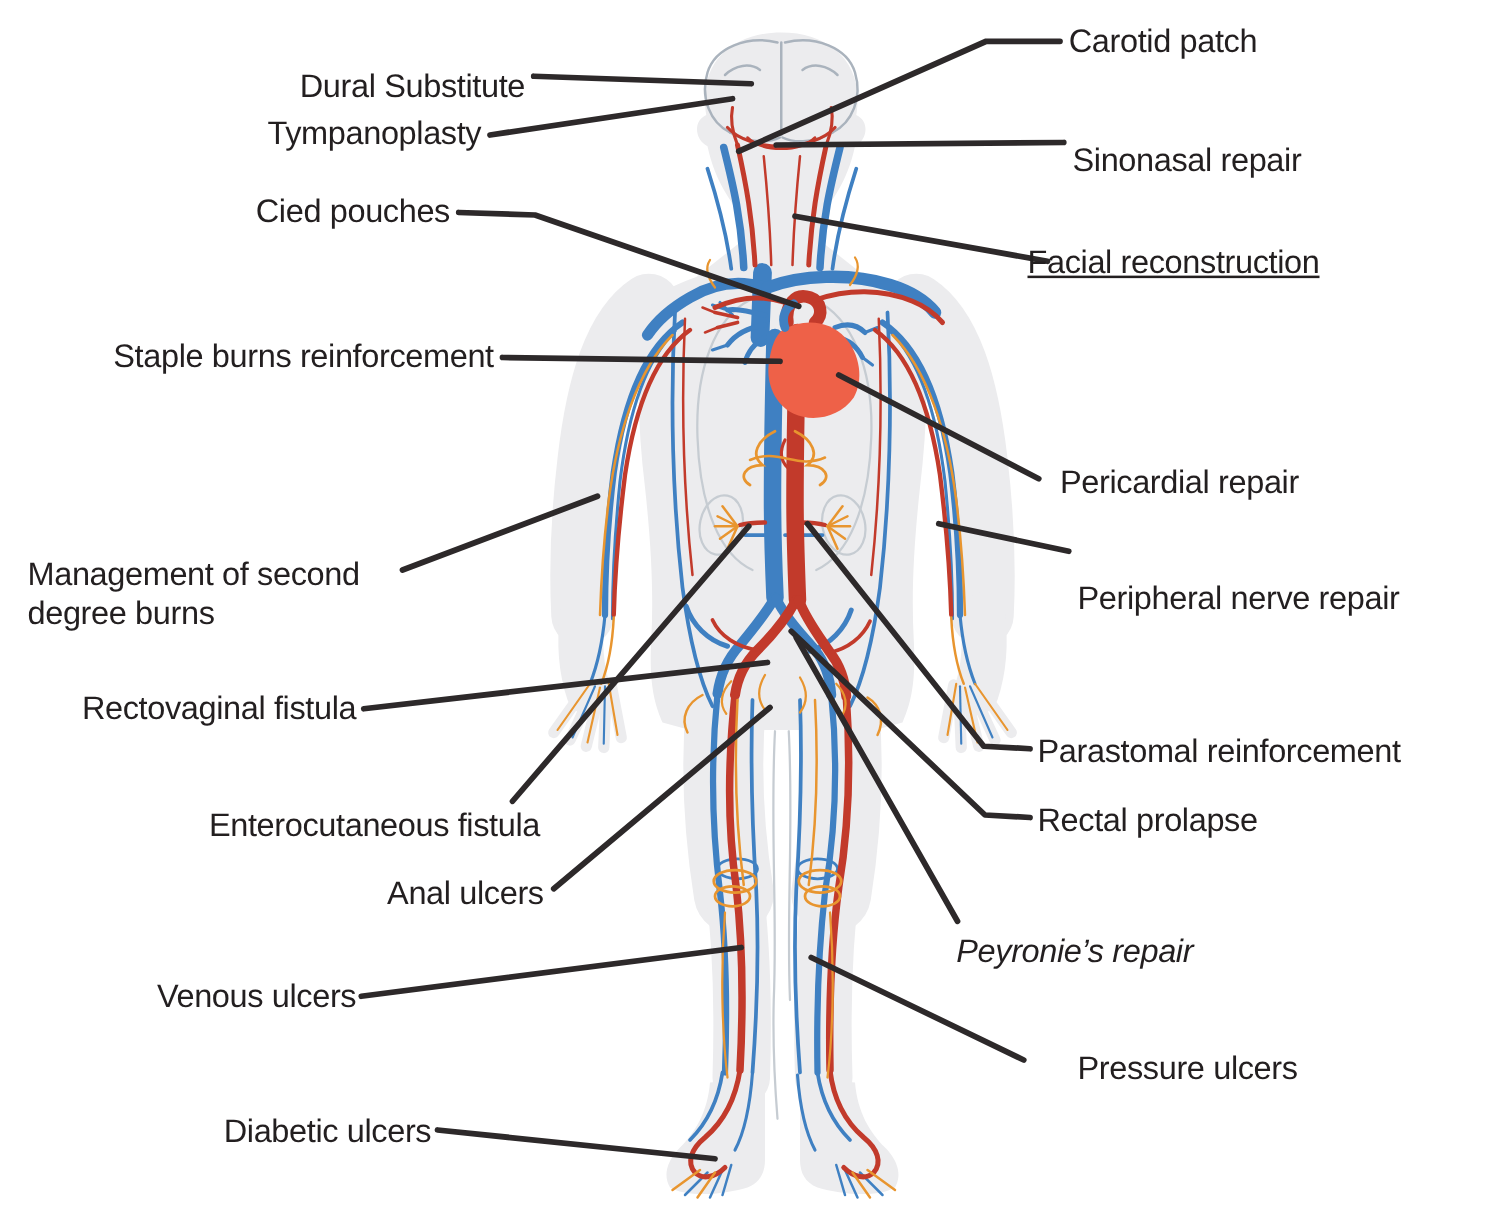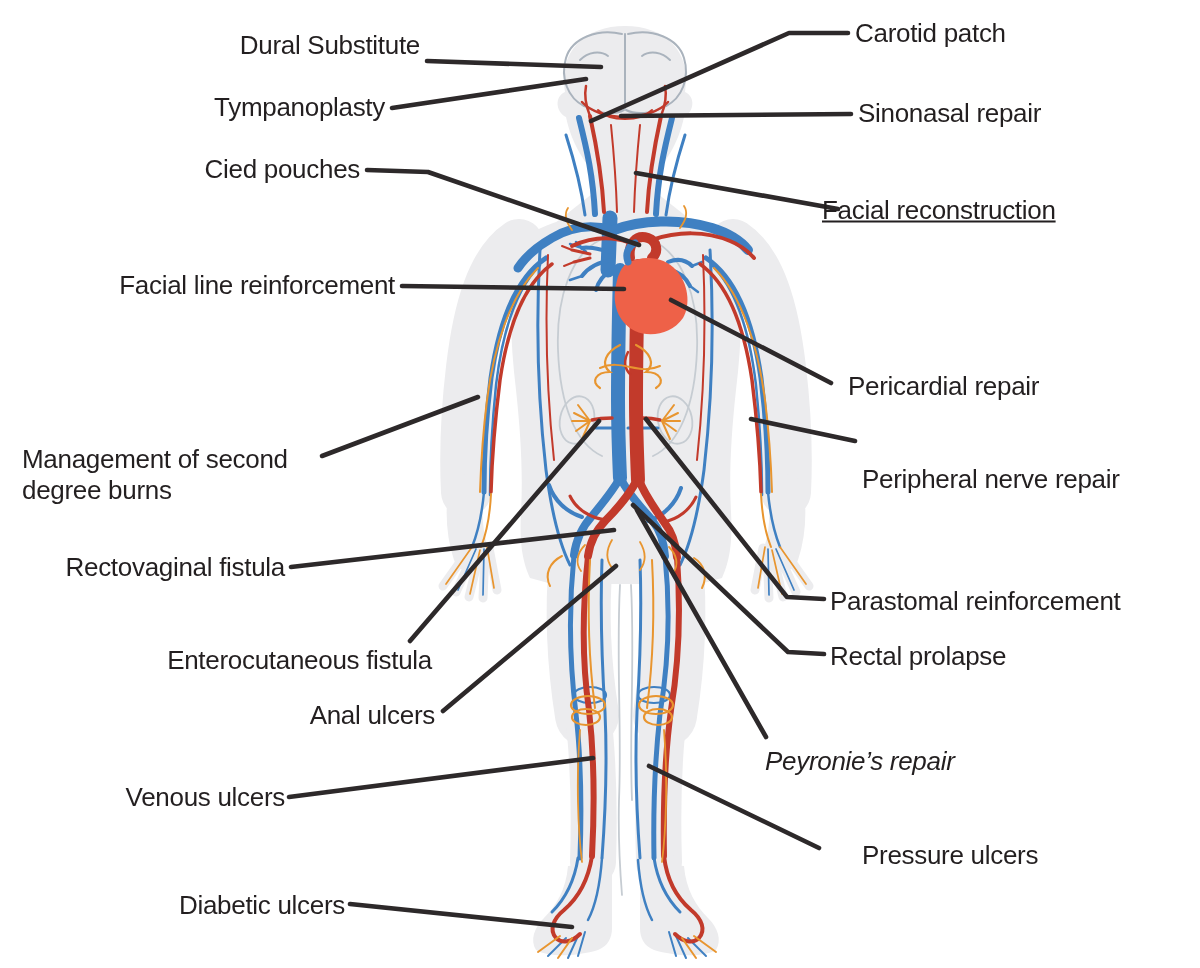--- a/index.html
+++ b/index.html
@@ -277,33 +277,33 @@
         <polyline points="831,383 671,300" class="leader"></polyline>
         <polyline points="855,441 751,419" class="leader"></polyline>
         <polyline points="824,599 787,597 646,419" class="leader"></polyline>
         <polyline points="824,654 788,652 633,505" class="leader"></polyline>
         <polyline points="766,737 637,510" class="leader"></polyline>
         <polyline points="819,848 649,766" class="leader"></polyline>
       </g>
   </svg>
 
   <div id="labels-layer">
-      <div class="diagram-label align-right" style="top: 45px; right: 780px;">Dural Substitute</div>
+      <div class="diagram-label align-right" style="top: 69px; right: 780px;">Dural Substitute</div>
       <div class="diagram-label align-right" style="top: 107px; right: 815px;">Tympanoplasty</div>
       <div class="diagram-label align-right" style="top: 169px; right: 840px;">Cied pouches</div>
-      <div class="diagram-label align-right" style="top: 285px; right: 805px;">Facial line reinforcement</div>
+      <div class="diagram-label align-right" style="top: 285px; right: 805px;">Staple burns reinforcement</div>
       <div class="diagram-label align-left" style="top: 475px; left: 22px;">Management of second
 degree burns</div>
       <div class="diagram-label align-right" style="top: 567px; right: 915px;">Rectovaginal fistula</div>
       <div class="diagram-label align-right" style="top: 660px; right: 768px;">Enterocutaneous fistula</div>
       <div class="diagram-label align-right" style="top: 715px; right: 765px;">Anal ulcers</div>
       <div class="diagram-label align-right" style="top: 797px; right: 915px;">Venous ulcers</div>
       <div class="diagram-label align-right" style="top: 905px; right: 855px;">Diabetic ulcers</div>
       <div class="diagram-label align-left" style="top: 33px; left: 855px;">Carotid patch</div>
-      <div class="diagram-label align-left" style="top: 113px; left: 858px;">Sinonasal repair</div>
+      <div class="diagram-label align-left" style="top: 128px; left: 858px;">Sinonasal repair</div>
       <div class="diagram-label align-left" style="top: 210px; left: 822px; text-decoration: underline;">Facial reconstruction</div>
       <div class="diagram-label align-left" style="top: 386px; left: 838px; margin-left: 10px;">Pericardial repair</div>
       <div class="diagram-label align-left" style="top: 443px; left: 862px; margin-top: 36px;">Peripheral nerve repair</div>
       <div class="diagram-label align-left" style="top: 601px; left: 830px;">Parastomal reinforcement</div>
       <div class="diagram-label align-left" style="top: 656px; left: 830px;">Rectal prolapse</div>
       <div class="diagram-label align-left" style="top: 761px; left: 765px; font-style: italic;">Peyronie’s repair</div>
       <div class="diagram-label align-left" style="top: 855px; left: 826px; margin-left: 36px;">Pressure ulcers</div>
     </div>
 </div>
 

